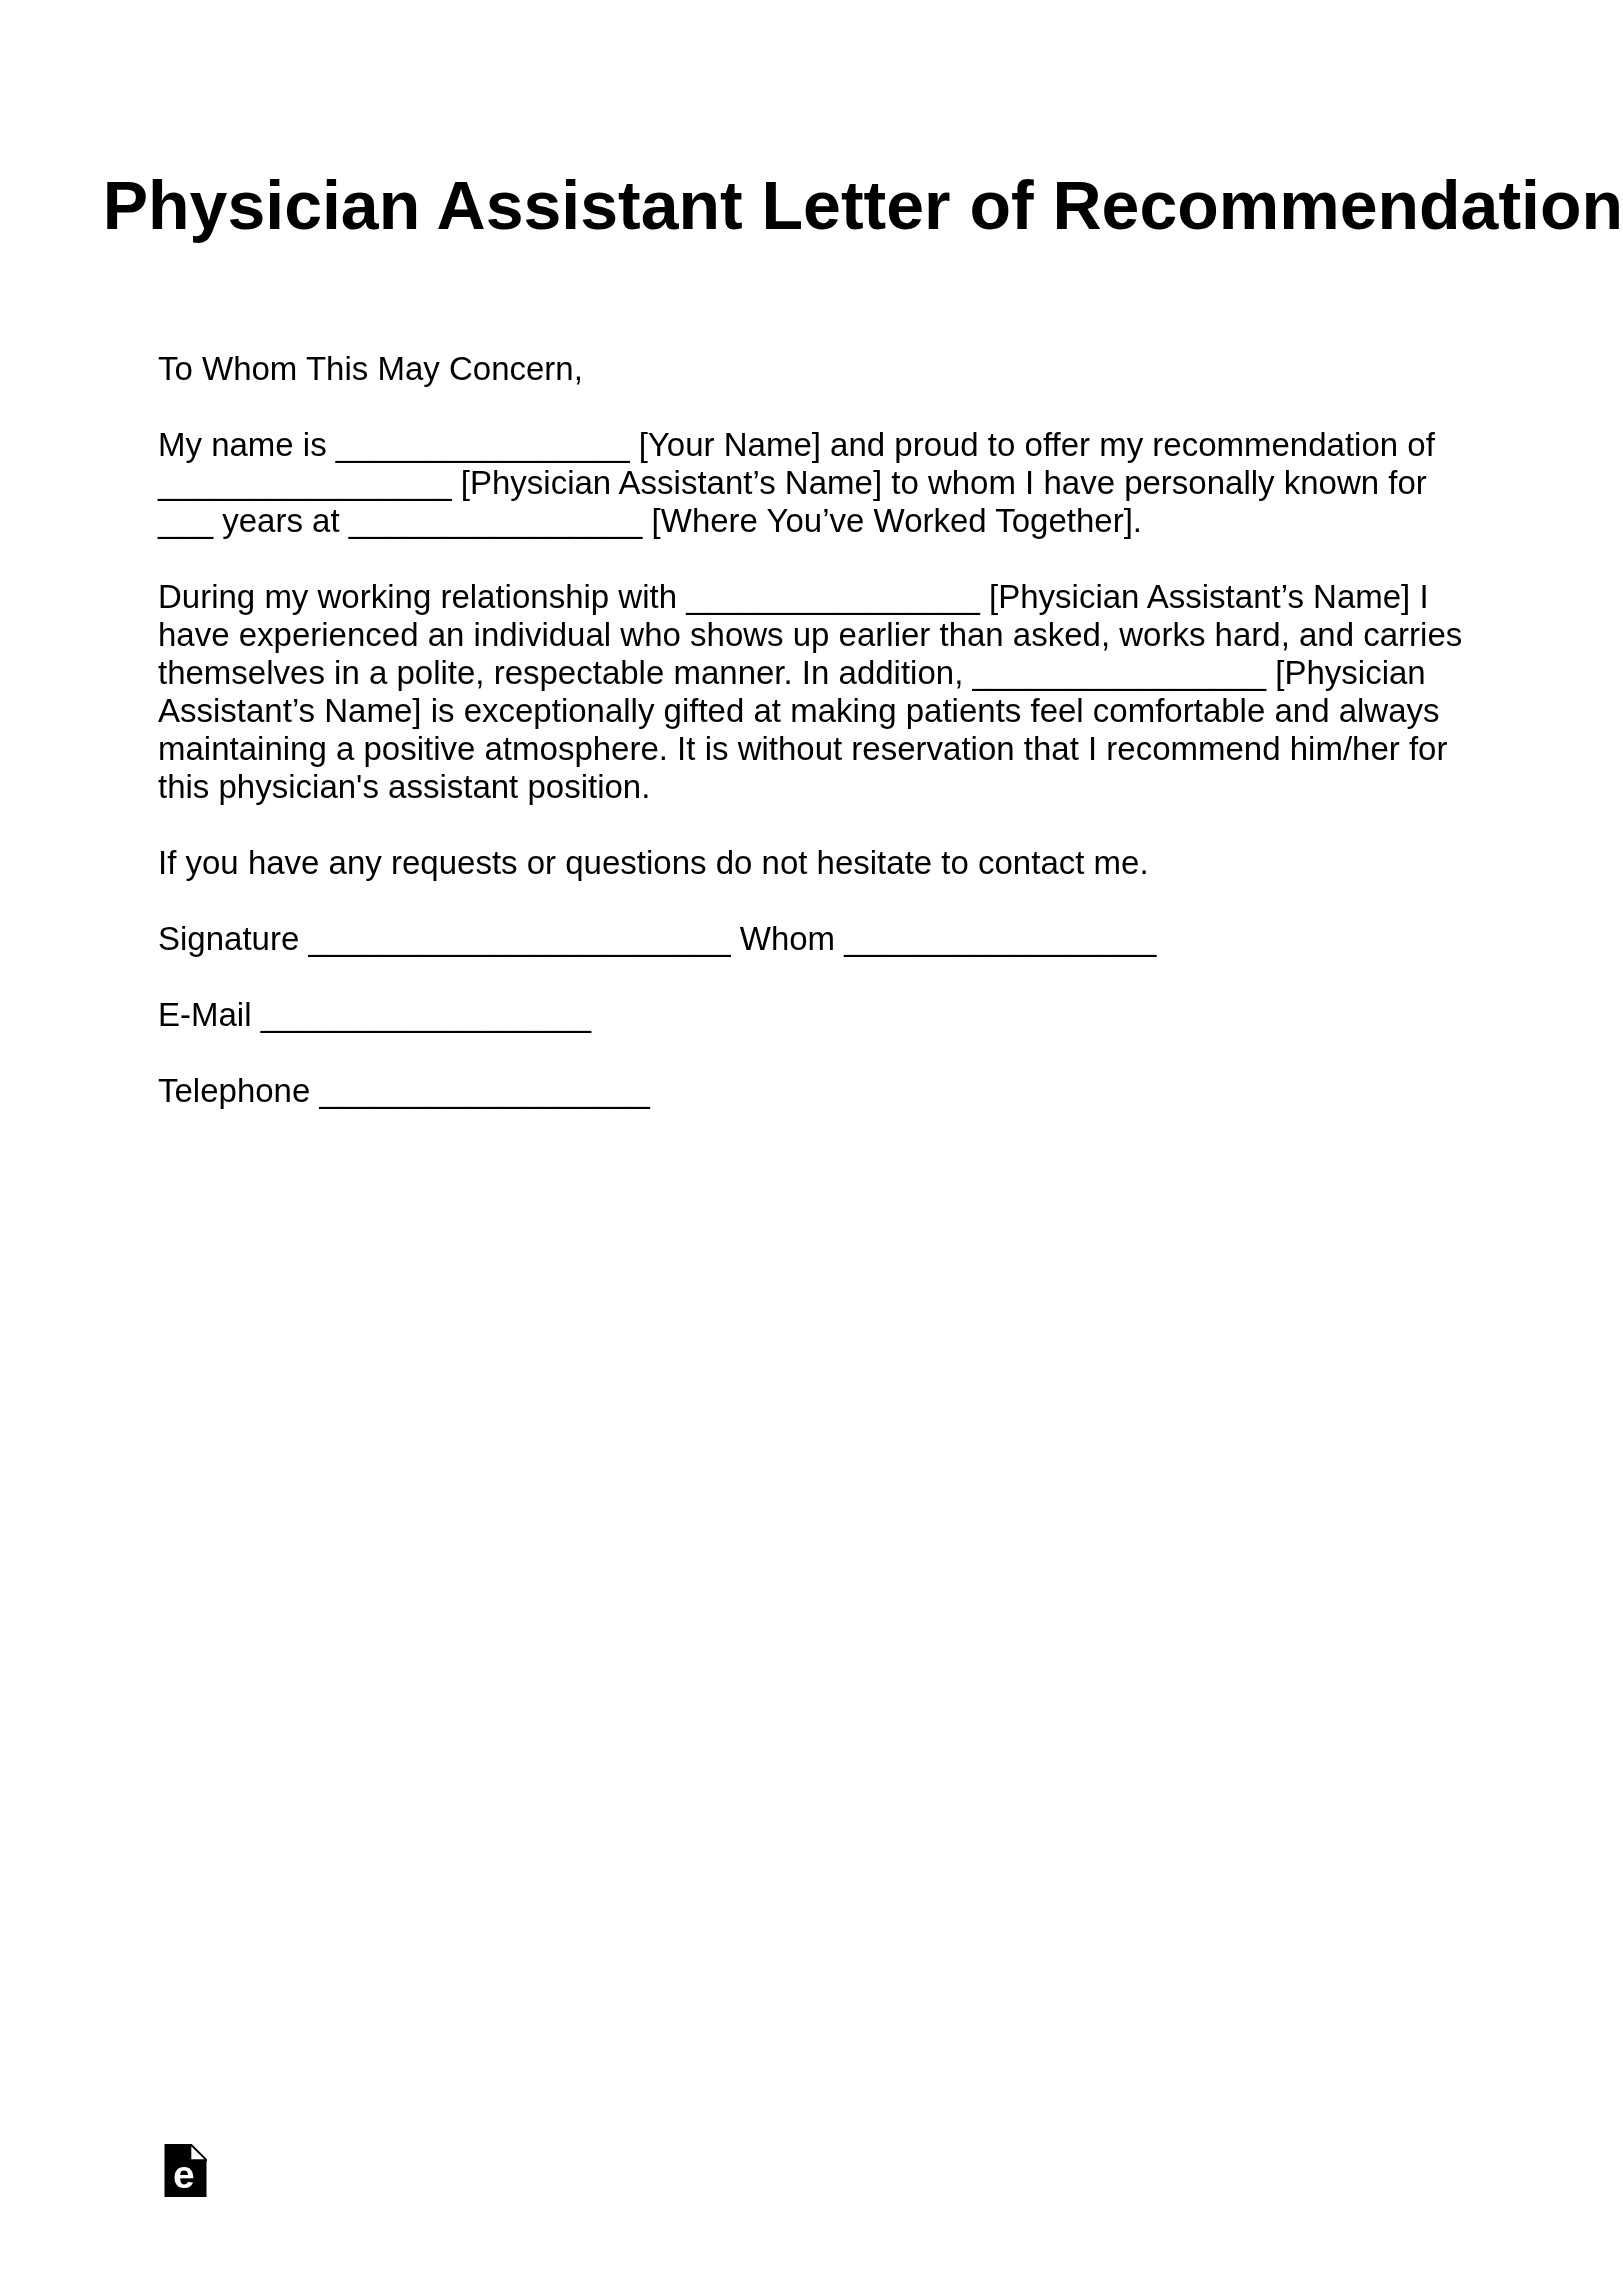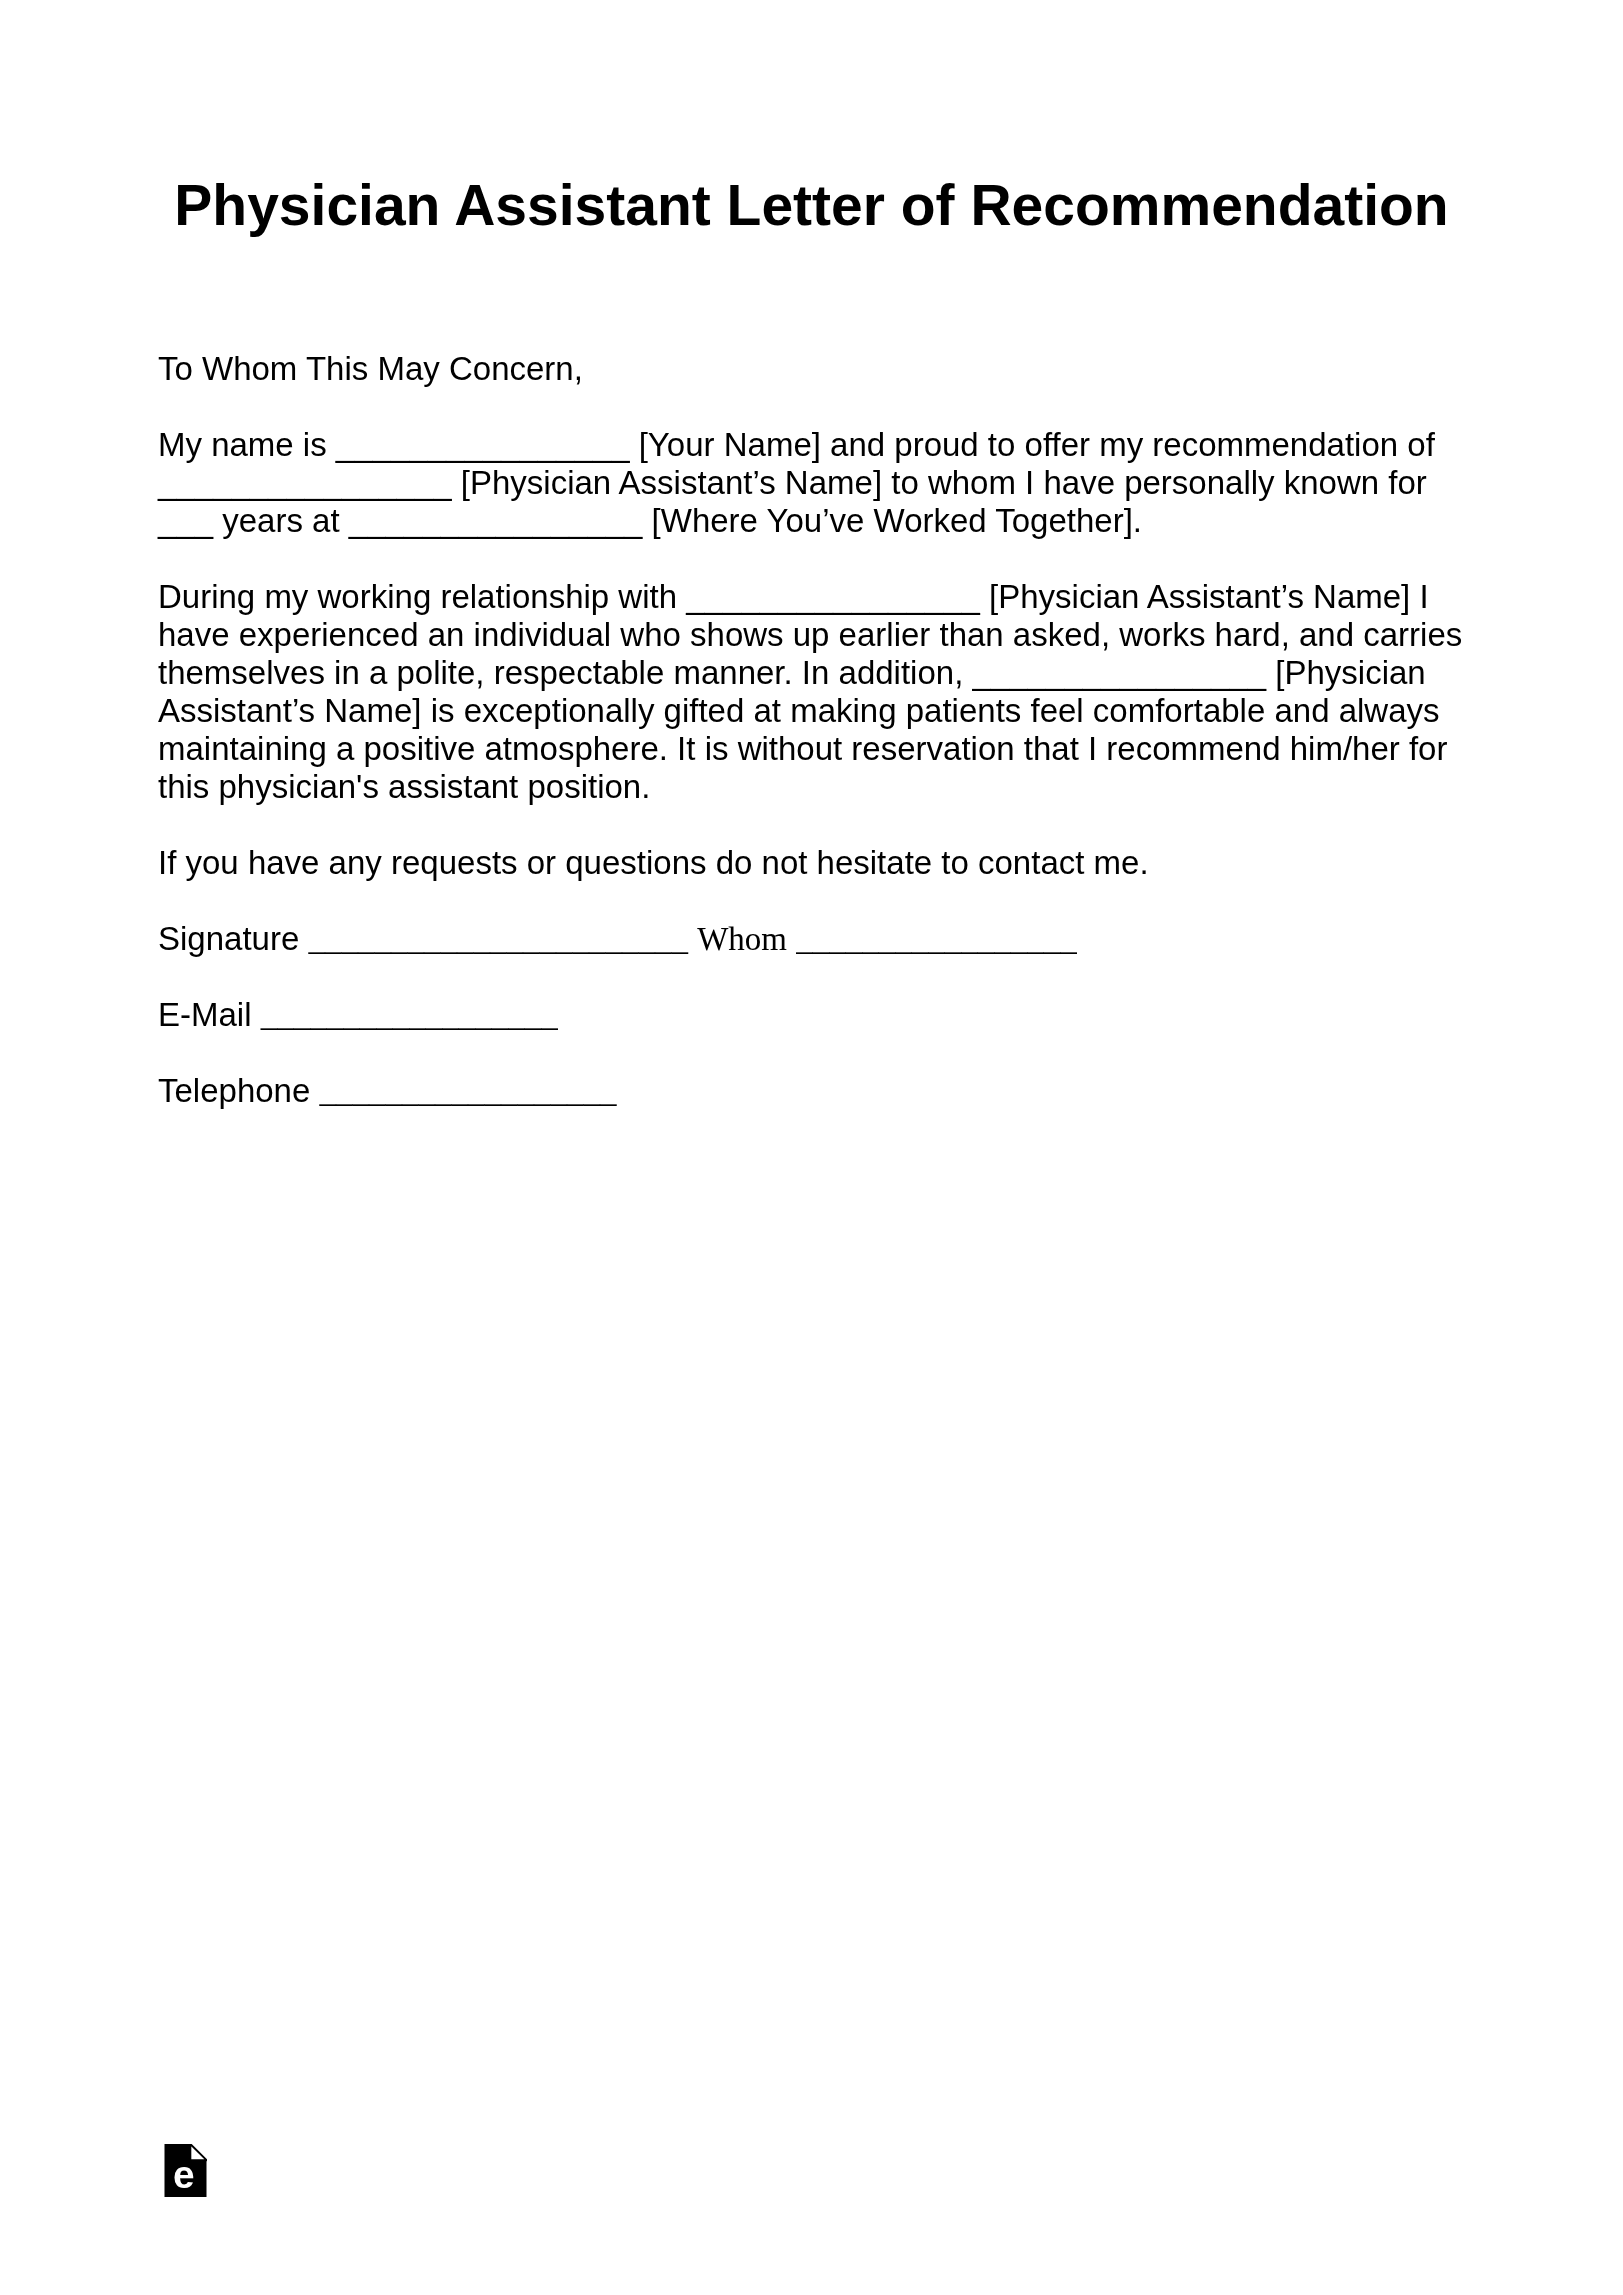--- a/index.html
+++ b/index.html
@@ -10,31 +10,31 @@
     background: #ffffff;
     color: #000000;
     font-family: "Liberation Sans", sans-serif;
     font-size: 33px;
     line-height: 38px;
     overflow: hidden;
   }
   .title {
     margin: 0;
     padding-top: 173px;
-    text-align: center;
-    font-size: 57px;
+    text-align: right;
+    font-size: 68px;
     line-height: 64px;
     font-weight: 700;
   }
   .body { padding: 0 160px 0 158px; }
   .body p { margin: 38px 0 0 0; }
   p.salutation { margin-top: 113px; }
   p.closing { margin-top: 76px; }
   .bold { font-weight: 400; }
-  .gap { margin-left: 9.2px; font-family: Liberation Serif, serif; }
+  .gap { margin-left: 9.2px; }
   .logo {
     position: absolute;
     left: 164px;
     top: 2144px;
     width: 43px;
     height: 53px;
   }
   .logo svg { display: block; width: 100%; height: 100%; }
 </style>
 </head>

